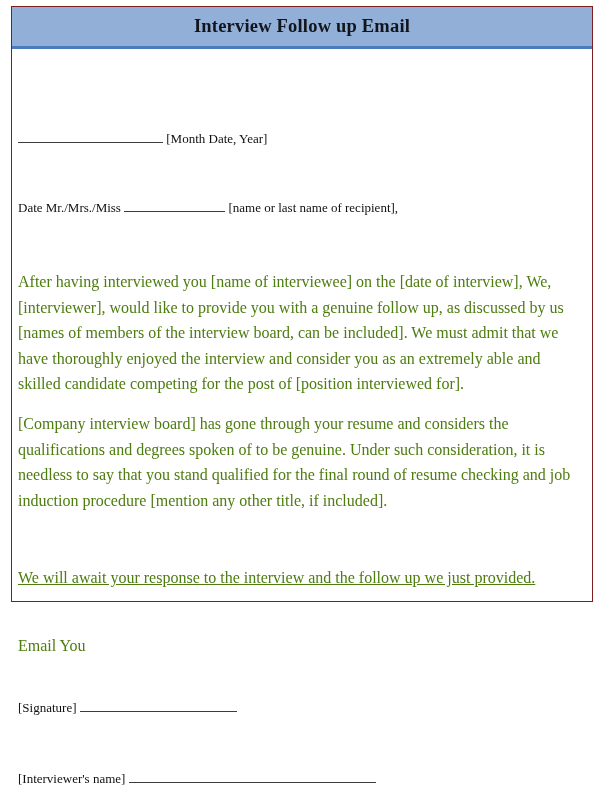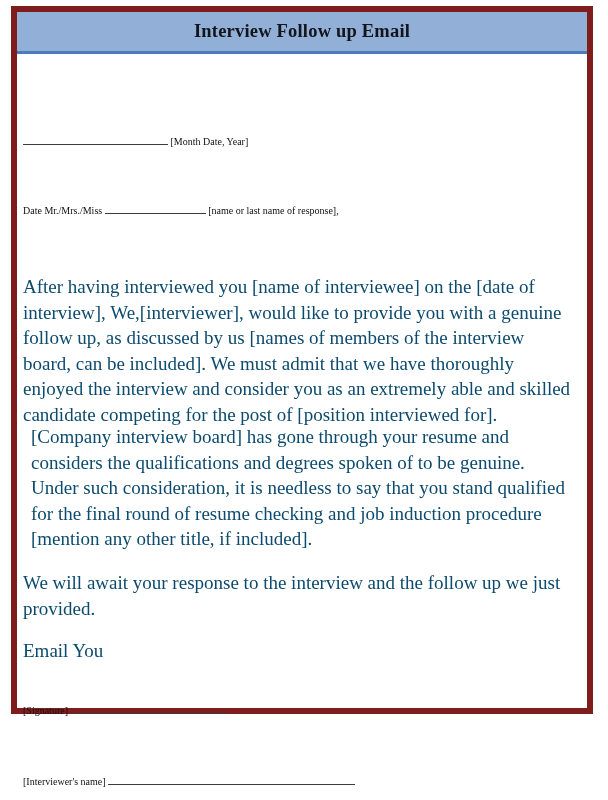--- a/index.html
+++ b/index.html
@@ -14,23 +14,23 @@
     overflow: hidden;
     font-family: "Liberation Serif", "DejaVu Serif", serif;
     -webkit-font-smoothing: antialiased;
   }
 
   .page {
     position: absolute;
     left: 11px;
     top: 6px;
     width: 582px;
-    height: 708px;
+    height: 596px;
     box-sizing: border-box;
-    border: 6px solid #7f1d1d;
+    border: 1px solid #7f1d1d;
     background: #ffffff;
   }
 
   
   .title-band {
     position: relative;
     box-sizing: border-box;
     height: 42px;
     background: #92afd7;
     border-bottom: 3px solid #4a7bbd;
@@ -50,29 +50,29 @@
   
   .body-area {
     position: relative;
     box-sizing: border-box;
     padding: 0 12px 0 6px;
     height: calc(100% - 45px);
     background: #ffffff;
   }
 
   .line {
-    font-size: 10px;
+    font-size: 13px;
     color: #101010;
     line-height: 1.0;
     white-space: nowrap;
   }
 
   .para {
-    font-size: 19px;
-    color: #0c4a6e;
+    font-size: 16px;
+    color: #4d7c0f;
     line-height: 25.5px;
     text-align: left;
   }
 
   .blank {
     display: inline-block;
     border-bottom: 1px solid #3d3d3d;
     vertical-align: baseline;
     height: 0.92em;
   }
@@ -81,21 +81,21 @@
   .blank-sig    { width: 157px; }
   .blank-intvr  { width: 247px; }
 
   
   .pos { position: absolute; left: 6px; right: 12px; }
 
   #date-line        { top: 81px; }
   #salutation-line  { top: 150px; }
   #para-1           { top: 220px; }
   #para-2           { top: 362px; }
-  #closing-line     { top: 516px; }
+  #closing-line     { top: 516px; text-decoration: underline; }
   #thanks-line      { top: 584px; }
   #signature-line   { top: 650px; }
   #interviewer-line { top: 721px; }
 </style>
 </head>
 <body>
 
 <div class="page">
 
   <div class="title-band">
@@ -105,26 +105,26 @@
   <div class="body-area">
 
     <div class="line pos" id="date-line">
       <span class="blank blank-date"></span>
       <span>[Month Date, Year]</span>
     </div>
 
     <div class="line pos" id="salutation-line">
       <span>Date Mr./Mrs./Miss</span>
       <span class="blank blank-name"></span>
-      <span>[name or last name of response],</span>
+      <span>[name or last name of recipient],</span>
     </div>
 
     <p class="para pos" id="para-1" style="margin:0;">After having interviewed you [name of interviewee] on the [date of interview], We,[interviewer], would like to provide you with a genuine follow up, as discussed by us [names of members of the interview board, can be included]. We must admit that we have thoroughly enjoyed the interview and consider you as an extremely able and skilled candidate competing for the post of [position interviewed for].</p>
 
-    <p class="para pos" id="para-2" style="margin:8px;">[Company interview board] has gone through your resume and considers the qualifications and degrees spoken of to be genuine. Under such consideration, it is needless to say that you stand qualified for the final round of resume checking and job induction procedure [mention any other title, if included].</p>
+    <p class="para pos" id="para-2" style="margin:0;">[Company interview board] has gone through your resume and considers the qualifications and degrees spoken of to be genuine. Under such consideration, it is needless to say that you stand qualified for the final round of resume checking and job induction procedure [mention any other title, if included].</p>
 
     <div class="para pos" id="closing-line">We will await your response to the interview and the follow up we just provided.</div>
 
     <div class="para pos" id="thanks-line">Email You</div>
 
     <div class="line pos" id="interviewer-line">
       <span>[Interviewer's name]</span>
       <span class="blank blank-intvr"></span>
     </div>
 

